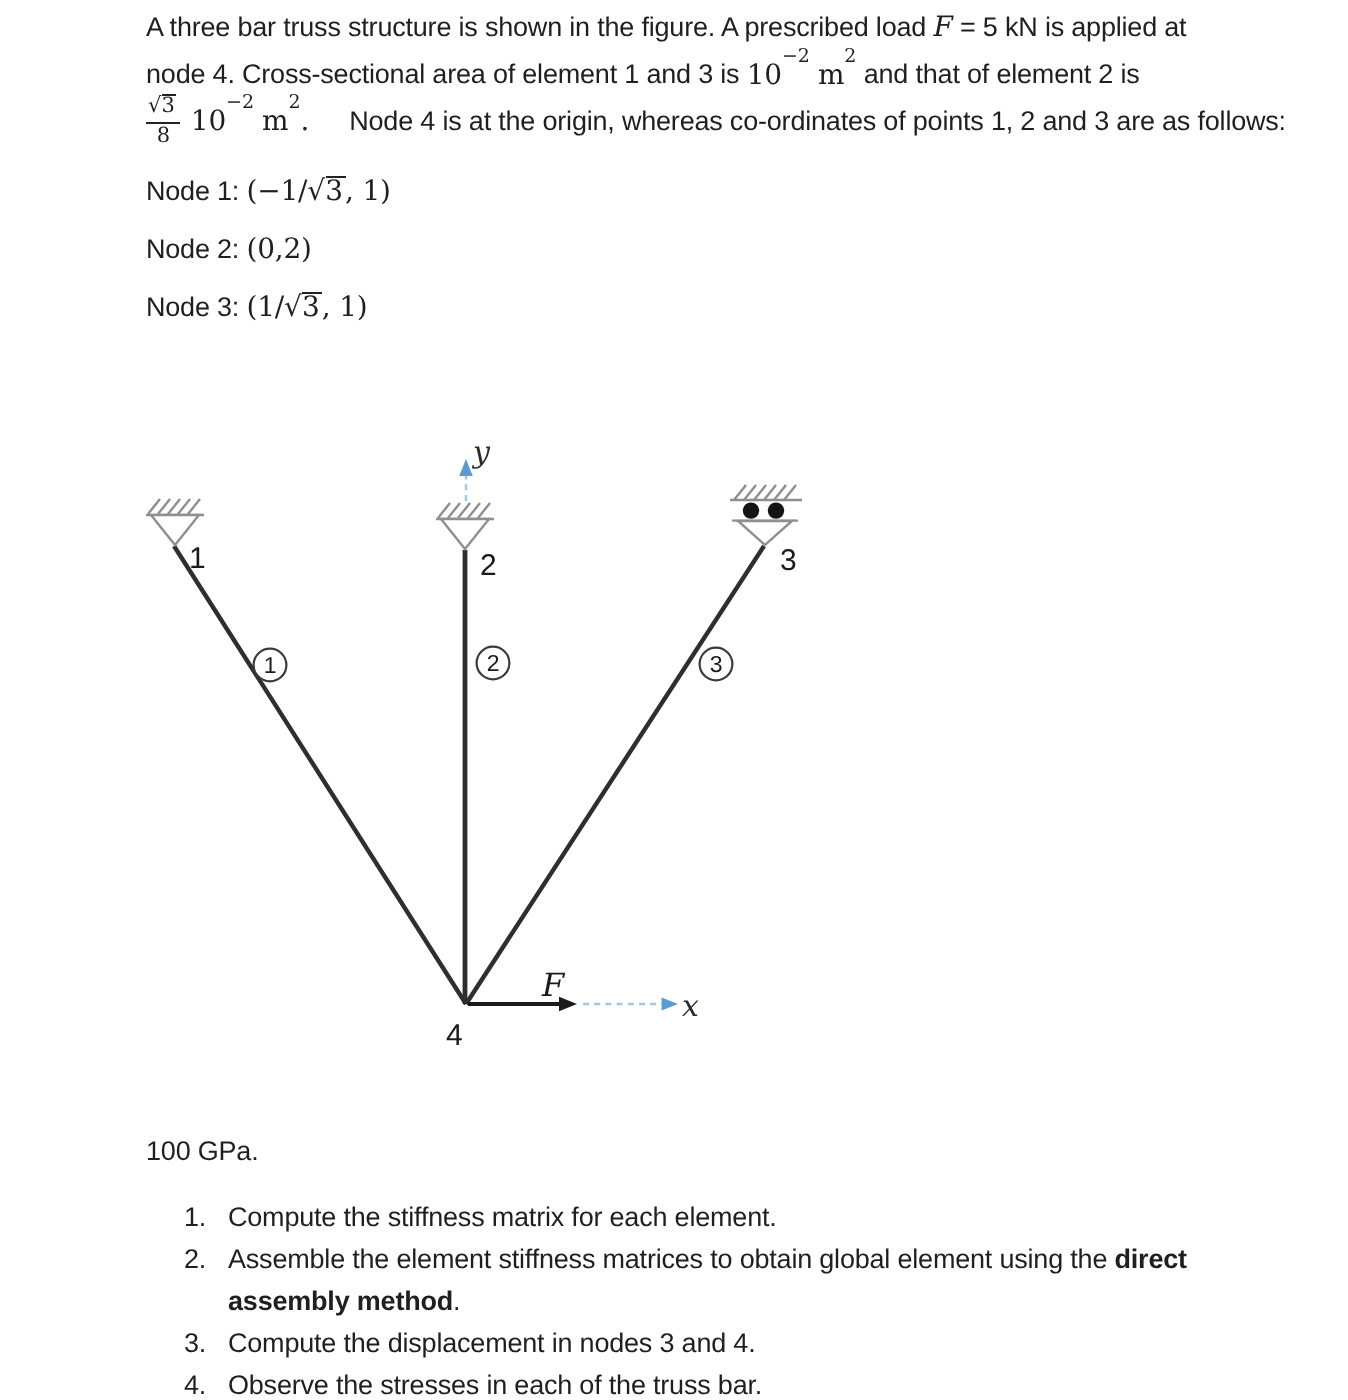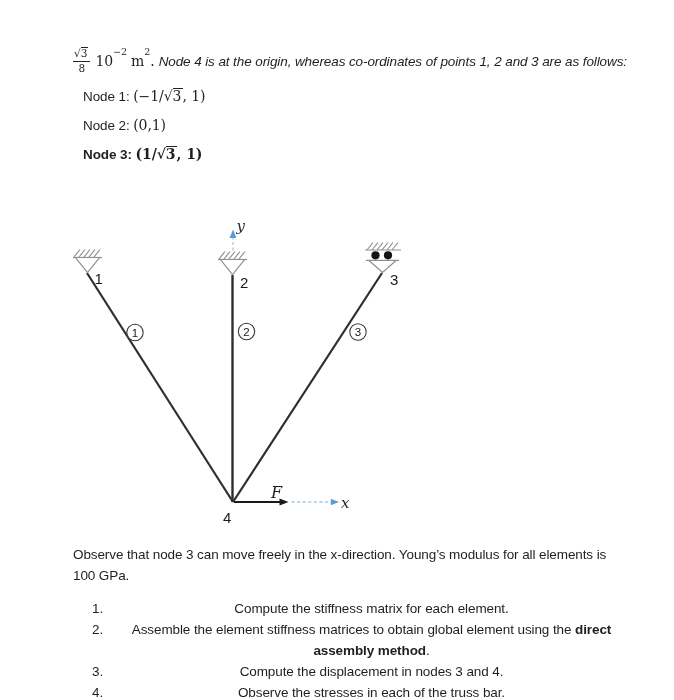--- a/index.html
+++ b/index.html
@@ -15,26 +15,26 @@
   .unit { margin-left:4px; }
   .sqrt { letter-spacing:0; }
   .rad  { display:inline-block; border-top:1.2px solid #222; line-height:1.1; padding:0 1px 0 0; letter-spacing:0; }
   .sqrt:empty, .rad:empty { display:none; }
   b:empty, span:empty { border:none; }
   .line3 { display:flex; align-items:center; }
   .frac { display:inline-flex; flex-direction:column; align-items:center;
           font-family:"DejaVu Serif", serif; font-size:10.5px; line-height:1.15;
           margin-right:5px; color:#1f1f1f; }
   .frac .num { border-bottom:1px solid #222; padding:0 2px 1px 1px; }
-  .gap-left { margin-left:4px;font-style:italic; }
-  .nodeline { position:absolute; left:83px; white-space:nowrap; }
+  .gap-left { margin-left:20px; }
+  .nodeline { position:absolute; left:73px; white-space:nowrap; }
   .tasks { position:absolute; left:92px; top:598px; width:540px; }
   .task { display:flex; line-height:21px; }
   .tnum { width:22px; flex:0 0 22px; }
-  .ttext { width:515px;text-align:center; }
+  .ttext { width:515px; }
   .ttext b { font-weight:bold; }
   svg { position:absolute; left:0; top:0; }
   svg text { font-family:"Liberation Sans", sans-serif; fill:#1a1a1a; }
   svg .axis-lbl { font-family:"DejaVu Serif", serif; font-style:italic; font-size:15px; fill:#2b2b2b; }
   svg .force-lbl { font-family:"DejaVu Serif", serif; font-style:italic; font-size:16px; fill:#1a1a1a; }
   svg .node-lbl { font-size:15px; }
   svg .elem-lbl { font-size:11.5px; text-anchor:middle; }
 </style>
 </head>
 <body>
@@ -105,41 +105,46 @@
       <circle cx="358" cy="332" r="8.2" fill="#ffffff" stroke="#3a3a3a" stroke-width="1.1"></circle>
       <text x="358" y="336" class="elem-lbl">3</text>
     </g>
 
     <text x="94.5" y="284" class="node-lbl">1</text>
     <text x="240" y="287.5" class="node-lbl">2</text>
     <text x="390" y="285" class="node-lbl">3</text>
     <text x="223" y="522.5" class="node-lbl">4</text>
   </svg>
 
+  <div class="l" style="top:6px;">
+    <span>A three bar truss structure is shown in the figure. A prescribed load </span><span class="mathi">F</span><span> = 5 kN is applied at</span>
+  </div>
 
+  <div class="l" style="top:28px;">
+    <span>node 4. Cross-sectional area of element 1 and 3 is </span><span class="math"><span>10</span><sup>−2</sup><span class="unit">m</span><sup>2</sup></span><span> and that of element 2 is</span>
+  </div>
 
   <div class="l line3" style="top:47px;">
     <span class="frac">
       <span class="num"><span class="sqrt">√</span><span class="rad">3</span></span>
       <span class="den">8</span>
     </span>
     <span><span class="math"><span>10</span><sup>−2</sup><span class="unit">m</span><sup>2</sup><span>.</span></span><span class="gap-left">Node 4 is at the origin, whereas co-ordinates of points 1, 2 and 3 are as follows:</span></span>
   </div>
 
   <div class="nodeline" style="top:88px;">
     <span>Node 1: </span><span class="math"><span>(−1/</span><span class="sqrt">√</span><span class="rad">3</span><span>, 1)</span></span>
   </div>
   <div class="nodeline" style="top:117px;">
-    <span>Node 2: </span><span class="math"><span>(0,1)</span><span></span></span>
+    <span>Node 2: </span><span class="math"><span>(0,2)</span><span></span></span>
   </div>
-  <div class="nodeline" style="top:146px;font-weight:bold;">
+  <div class="nodeline" style="top:146px;">
     <span>Node 3: </span><span class="math"><span>(1/</span><span class="sqrt">√</span><span class="rad">3</span><span>, 1)</span></span>
   </div>
 
-  <div class="l" style="top:547px;">Observe that node 3 can move freely in the x-direction. Young’s modulus for all elements is</div>
   <div class="l" style="top:568px;">100 GPa.</div>
 
   <div class="tasks">
     <div class="task">
       <span class="tnum">1.</span>
       <span class="ttext"><span>Compute the stiffness matrix for each element.</span><b></b><span></span></span>
     </div>
     <div class="task">
       <span class="tnum">2.</span>
       <span class="ttext"><span>Assemble the element stiffness matrices to obtain global element using the </span><b>direct assembly method</b><span>.</span></span>

